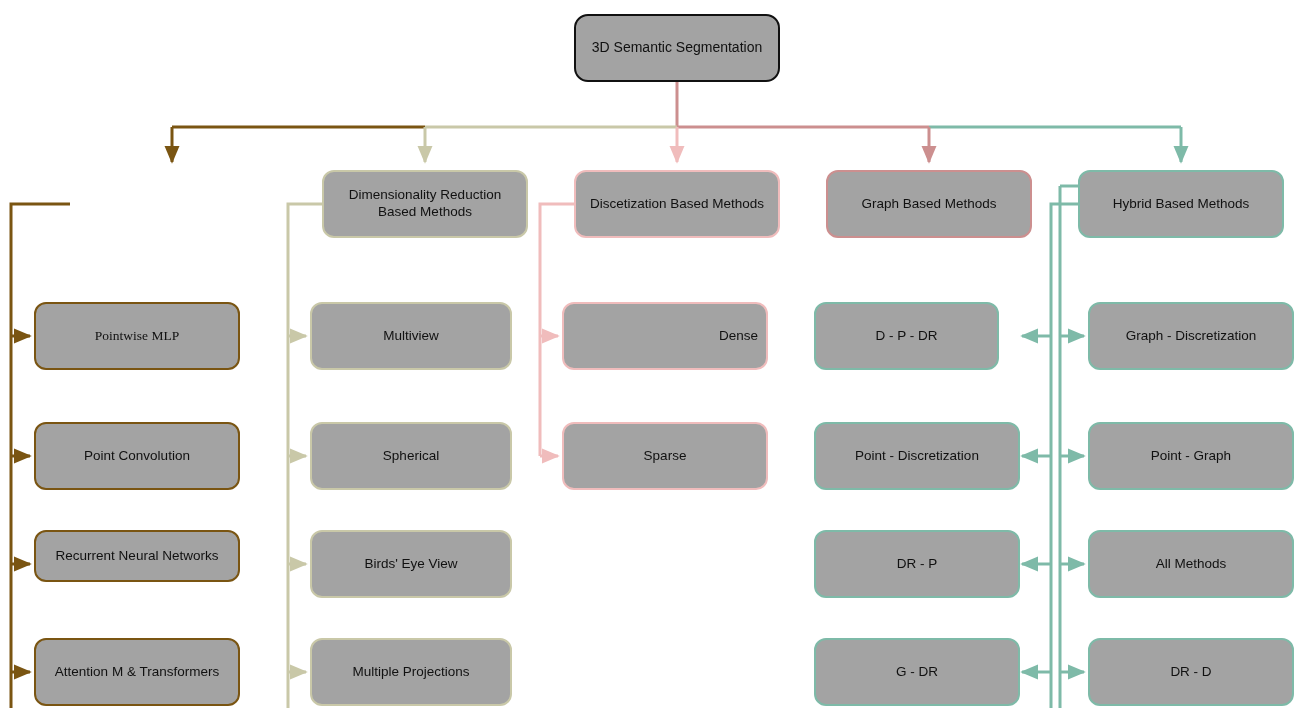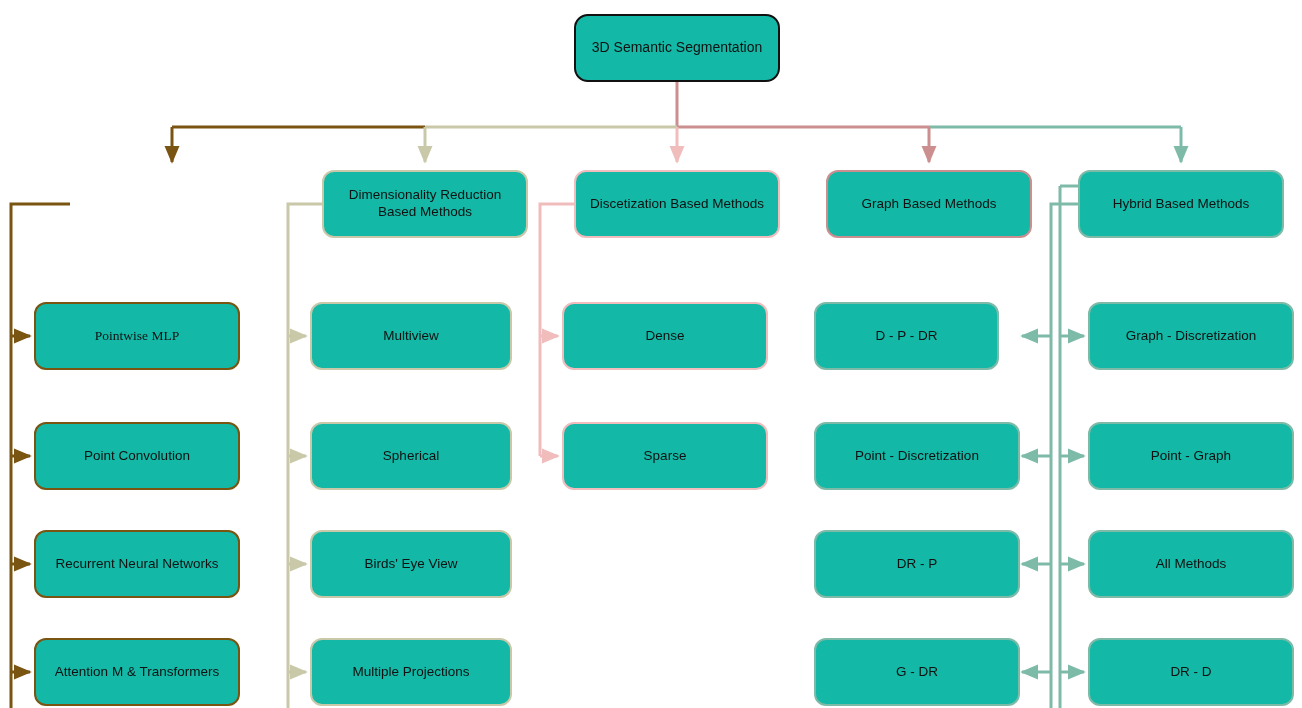--- a/index.html
+++ b/index.html
@@ -7,21 +7,21 @@
     width:1302px;height:708px;
     background:#ffffff;
     font-family:"Liberation Sans","DejaVu Sans",sans-serif;
     overflow:hidden;
   }
   #diagram{position:relative;width:1302px;height:708px;}
   #wires{position:absolute;left:0;top:0;width:1302px;height:708px;}
   .node{
     position:absolute;
     box-sizing:border-box;
-    background:#14b8a6;
+    background:#a3a3a3;
     border:2px solid #888;
     border-radius:12px;
     display:flex;
     align-items:center;
     justify-content:center;
     text-align:center;
     color:#111111;
     font-size:13.5px;
     line-height:1.25;
     padding:4px 8px;
@@ -124,41 +124,41 @@
   <div class="node cat" style="left:1078px;top:170px;width:206px;height:68px;border-color:#7ebaa8;">
     <span>Hybrid Based Methods</span>
   </div>
 
   <div class="node" style="left:34px;top:302px;width:206px;height:68px;border-color:#7a5512;font-family:Liberation Serif, serif;">
     <span>Pointwise MLP</span>
   </div>
   <div class="node" style="left:34px;top:422px;width:206px;height:68px;border-color:#7a5512;">
     <span>Point Convolution</span>
   </div>
-  <div class="node" style="left:34px;top:530px;width:206px;height:68px;border-color:#7a5512;">
+  <div class="node" style="left:34px;top:530px;width:206px;height:52px;border-color:#7a5512;">
     <span>Recurrent Neural Networks</span>
   </div>
   <div class="node" style="left:34px;top:638px;width:206px;height:68px;border-color:#7a5512;">
     <span>Attention M &amp; Transformers</span>
   </div>
 
   <div class="node" style="left:310px;top:302px;width:202px;height:68px;border-color:#c9c8a8;">
     <span>Multiview</span>
   </div>
   <div class="node" style="left:310px;top:422px;width:202px;height:68px;border-color:#c9c8a8;">
     <span>Spherical</span>
   </div>
   <div class="node" style="left:310px;top:530px;width:202px;height:68px;border-color:#c9c8a8;">
     <span>Birds' Eye View</span>
   </div>
   <div class="node" style="left:310px;top:638px;width:202px;height:68px;border-color:#c9c8a8;">
     <span>Multiple Projections</span>
   </div>
 
-  <div class="node" style="left:562px;top:302px;width:206px;height:68px;border-color:#f0bcbc;">
+  <div class="node" style="left:562px;top:302px;width:206px;height:68px;border-color:#f0bcbc;justify-content:flex-end;">
     <span>Dense</span>
   </div>
   <div class="node" style="left:562px;top:422px;width:206px;height:68px;border-color:#f0bcbc;">
     <span>Sparse</span>
   </div>
 
   <div class="node" style="left:814px;top:302px;width:185px;height:68px;border-color:#7ebaa8;">
     <span>D - P - DR</span>
   </div>
   <div class="node" style="left:814px;top:422px;width:206px;height:68px;border-color:#7ebaa8;">

